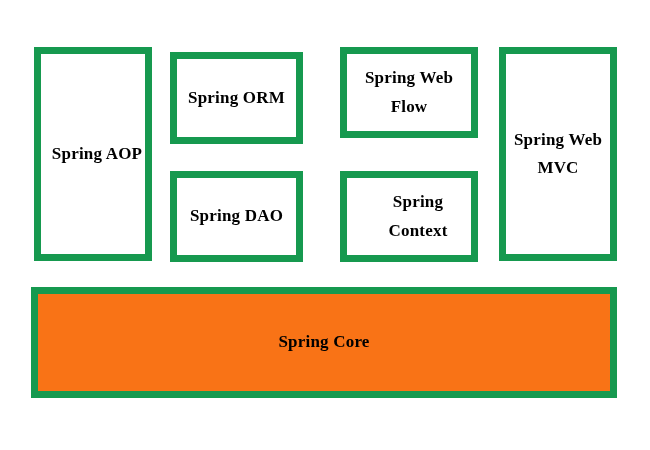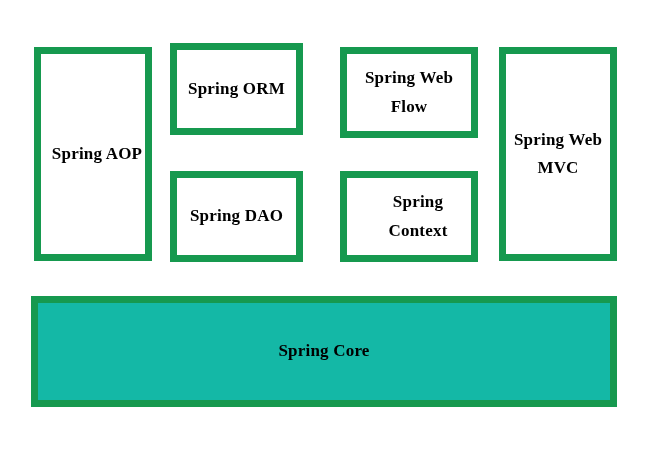--- a/index.html
+++ b/index.html
@@ -29,21 +29,21 @@
   .module-label {
     font-size: 17px;
     font-weight: bold;
     color: #000000;
     line-height: 1.65;
     white-space: pre-line;
     letter-spacing: 0.2px;
   }
   
   .box-aop      { left: 34px;  top: 47px;  width: 118px; height: 214px; }
-  .box-orm      { left: 170px; top: 43px;  width: 133px; height: 92px;  }
+  .box-orm      { left: 170px; top: 52px;  width: 133px; height: 92px;  }
   .box-webflow  { left: 340px; top: 47px;  width: 138px; height: 91px;  }
   .box-webmvc   { left: 499px; top: 47px;  width: 118px; height: 214px; }
   .box-dao      { left: 170px; top: 171px; width: 133px; height: 91px;  }
   .box-context  { left: 340px; top: 171px; width: 138px; height: 91px; padding-left: 18px;  }
   .box-core     { left: 31px;  top: 287px; width: 586px; height: 111px; }
 </style>
 </head>
 <body>
 
 <div class="canvas" style="background: rgb(255, 255, 255);">
@@ -67,17 +67,17 @@
   </div>
 
   <div class="module-box box-dao" style="border-color: rgb(22, 153, 79); background: rgb(255, 255, 255);">
     <span class="module-label" style="color: rgb(0, 0, 0);">Spring DAO</span>
   </div>
 
   <div class="module-box box-context" style="border-color: rgb(22, 153, 79); background: rgb(255, 255, 255);">
     <span class="module-label" style="color: rgb(0, 0, 0);">Spring Context</span>
   </div>
 
-  <div class="module-box box-core" style="border-color: rgb(22, 153, 79); background: #14b8a6; margin-top: 9px;">
+  <div class="module-box box-core" style="border-color: rgb(22, 153, 79); background: #f97316;">
     <span class="module-label" style="color: rgb(0, 0, 0);">Spring Core</span>
   </div>
 
 </div>
 
 </body></html>

